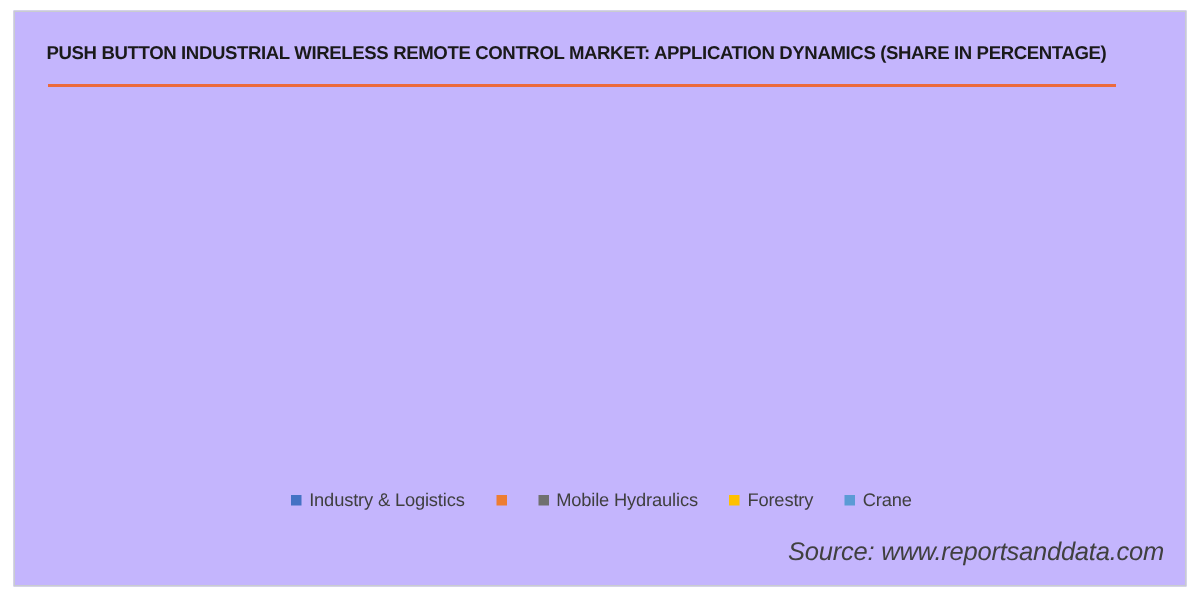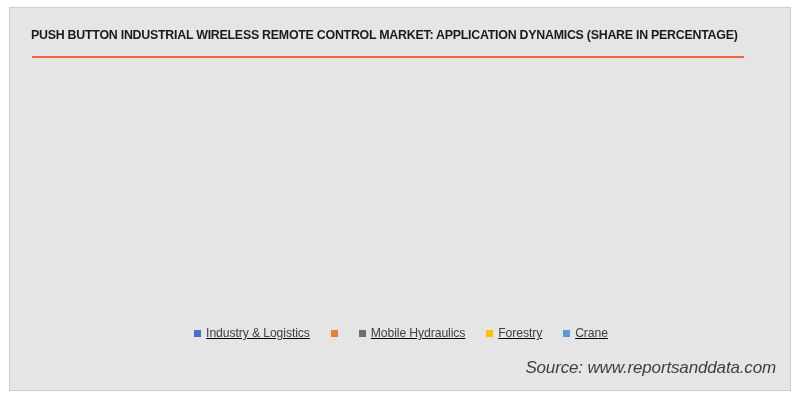--- a/index.html
+++ b/index.html
@@ -13,21 +13,21 @@
     font-family: "Liberation Sans", sans-serif;
     overflow: hidden;
   }
   #card {
     position: absolute;
     left: 9px;
     top: 7px;
     width: 782px;
     height: 384px;
     border: 1px solid #c9ccd0;
-    background: #e5e5e5;
+    background: #c4b5fd;
     box-sizing: border-box;
   }
   #title {
     position: absolute;
     left: 21px;
     top: 19px;
     width: 745px;
     font-size: 12.4px;
     font-weight: bold;
     color: #1a1a1a;
@@ -75,21 +75,20 @@
     display: flex;
     justify-content: center;
     align-items: center;
     gap: 21px;
   }
   .legend-item {
     display: flex;
     align-items: center;
     gap: 5px;
     white-space: nowrap;
-    text-decoration: underline;
   }
   .legend-swatch {
     width: 7px;
     height: 7px;
     flex: 0 0 auto;
     display: inline-block;
   }
   .legend-label {
     font-size: 12.2px;
     color: #3f3f3f;

